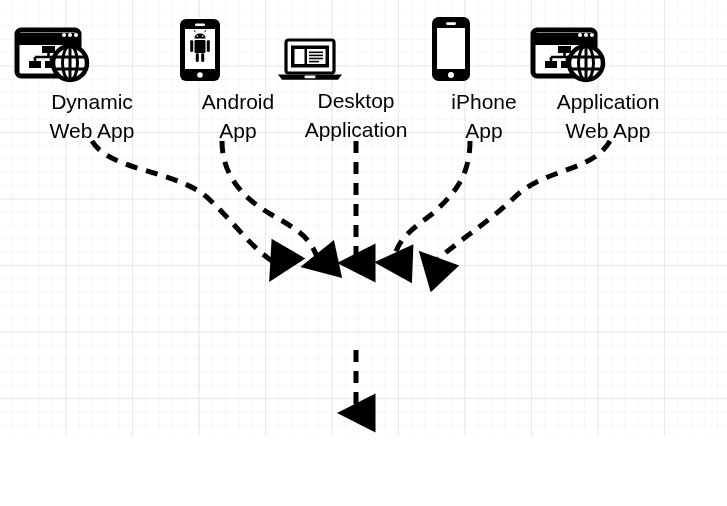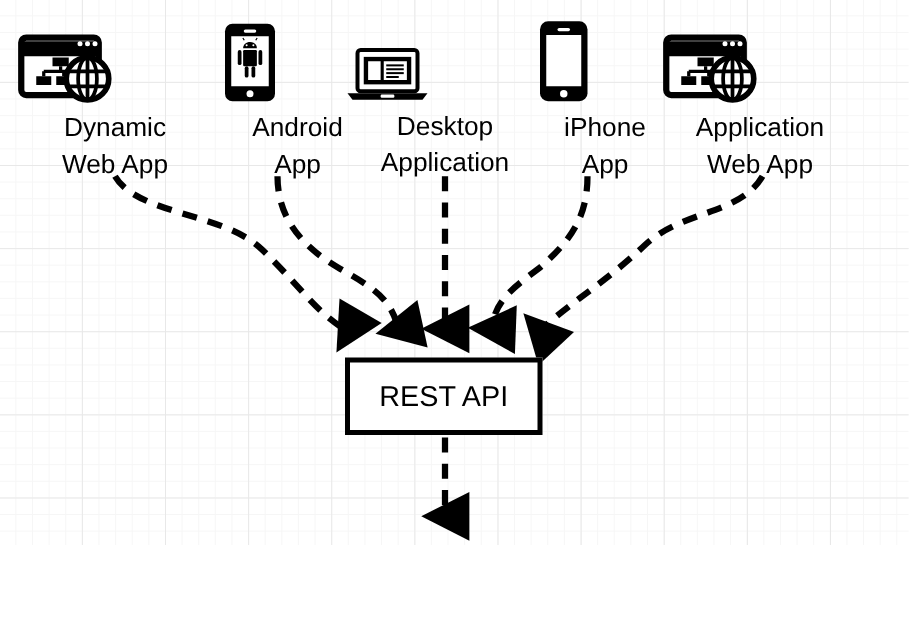--- a/index.html
+++ b/index.html
@@ -212,18 +212,15 @@
         <path d="M 34.5 26 L 34.5 30 M 21 30 L 48 30 M 21 30 L 21 34 M 37 30 L 37 34" stroke="#000000" stroke-width="2.6" fill="none"></path>
         <circle cx="56" cy="36" r="17" fill="#ffffff" stroke="#000000" stroke-width="4.5"></circle>
         <ellipse cx="56" cy="36" rx="7.5" ry="17" fill="none" stroke="#000000" stroke-width="3"></ellipse>
         <path d="M 39.5 30 L 72.5 30 M 39 42 L 73 42 M 56 19 L 56 53" stroke="#000000" stroke-width="3" fill="none"></path>
       </svg>
     </span>
     <div class="node-label">Application
 Web App</div>
   </div>
 
-  <div class="restapi-box">
-    <span class="restapi-text">REST API</span>
-  </div>
 
 
 </div>
 
 </body></html>

